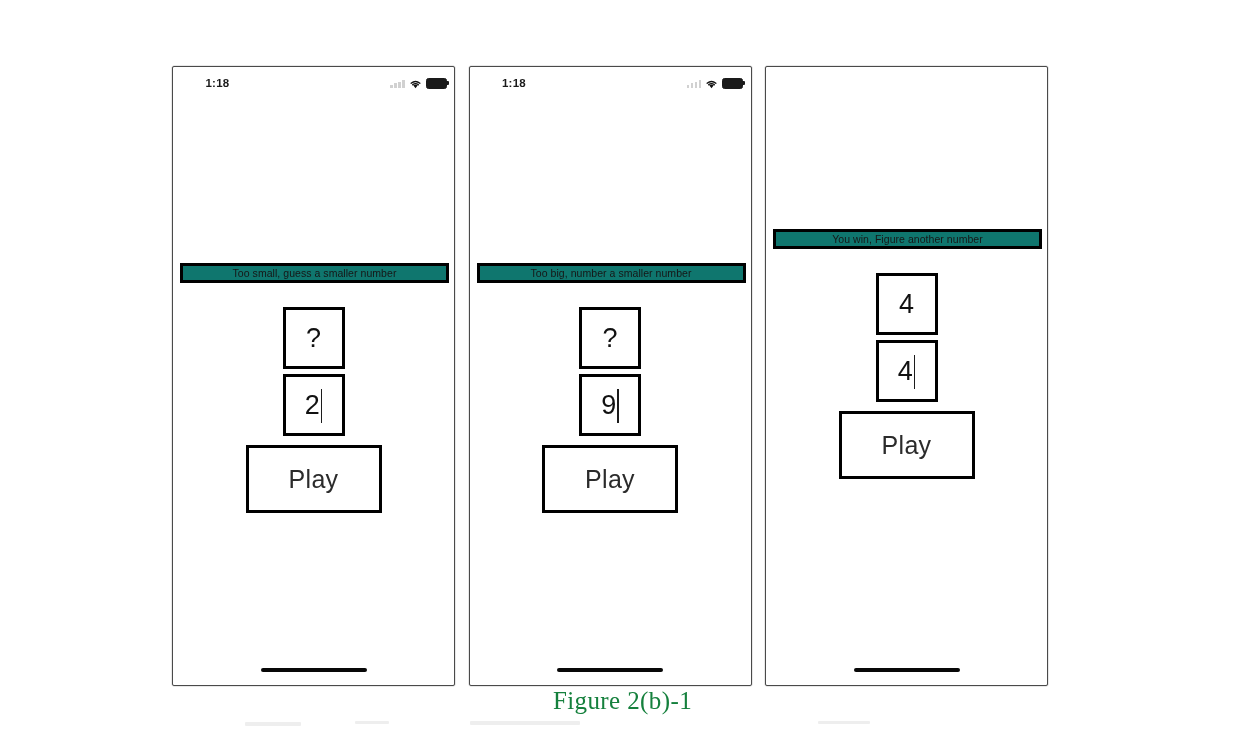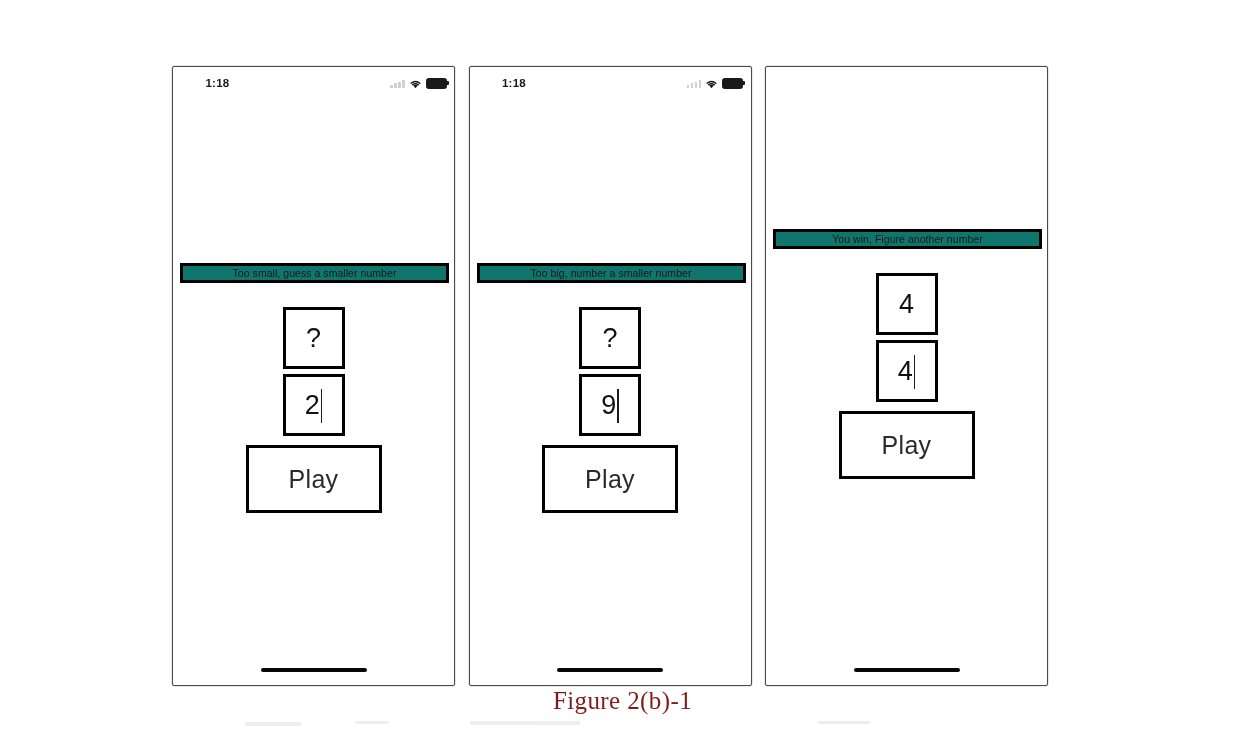--- a/index.html
+++ b/index.html
@@ -231,21 +231,21 @@
 
   
   .figure-caption {
     position: absolute;
     left: 0;
     top: 687px;
     width: 1245px;
     text-align: center;
     font-family: "Liberation Serif", serif;
     font-size: 25px;
-    color: #7f1d1d;
+    color: #15803d;
     letter-spacing: 0.4px;
   }
 
   
   .scan-smudge {
     position: absolute;
     background: #bdbdbd;
     opacity: 0.25;
     border-radius: 1px;
   }

